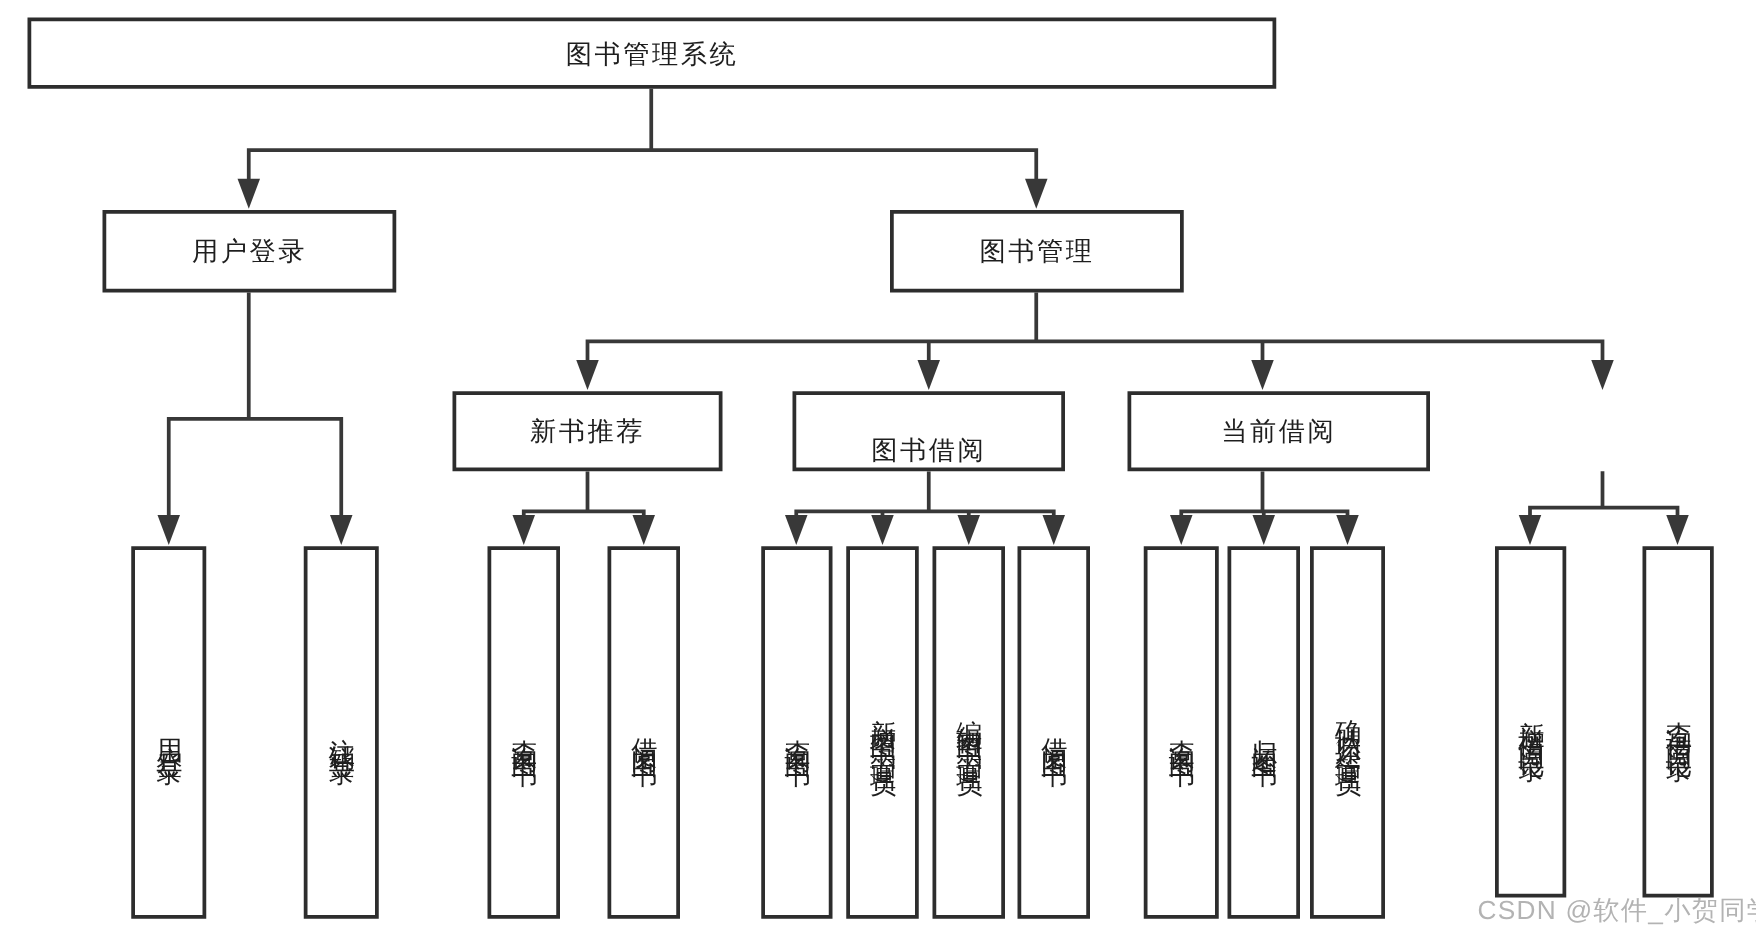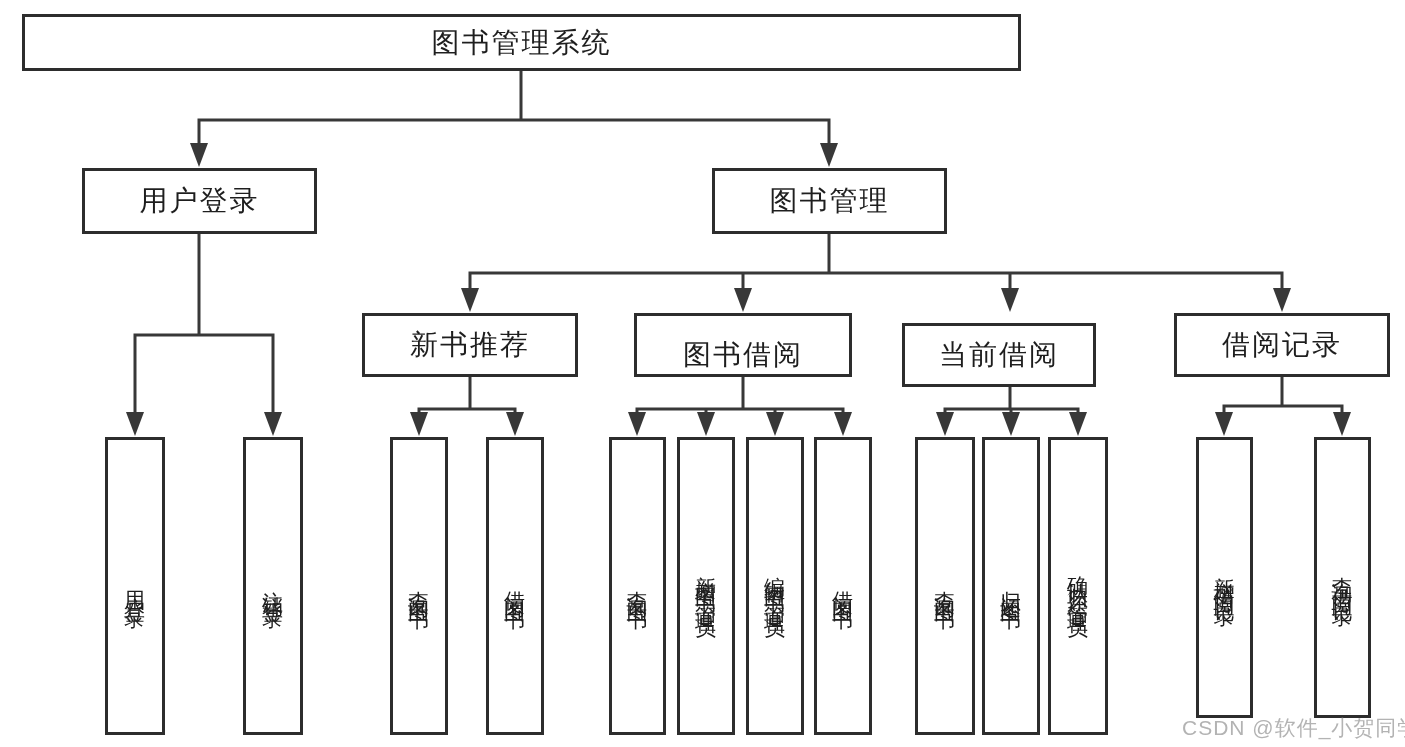--- a/index.html
+++ b/index.html
@@ -25,21 +25,21 @@
     position: absolute;
     box-sizing: border-box;
     background: #ffffff;
     border: 3px solid #2d2d2d;
     display: flex;
     align-items: center;
     justify-content: center;
     color: #1e1e1e;
   }
   .node.h span {
-    font-size: 28px;
+    font-size: 21px;
     letter-spacing: 2px;
     white-space: nowrap;
   }
   .node.v span {
     writing-mode: vertical-rl;
     text-orientation: mixed;
     font-size: 21px;
     letter-spacing: 6px;
     line-height: 1;
   }
@@ -118,25 +118,22 @@
   <div class="node h" style="left:712px; top:168px; width:235px; height:66px;">
     <span>图书管理</span>
   </div>
 
   <div class="node h" style="left:362px; top:313px; width:216px; height:64px;">
     <span>新书推荐</span>
   </div>
   <div class="node h" style="left:634px; top:313px; width:218px; height:64px;align-items:flex-end;">
     <span>图书借阅</span>
   </div>
-  <div class="node h" style="left:902px; top:323px; width:194px; height:64px;">
+  <div class="node h" style="left:902px; top:313px; width:242px; height:64px;">
     <span>当前借阅</span>
-  </div>
-  <div class="node h" style="left:1174px; top:313px; width:216px; height:64px;">
-    <span>借阅记录</span>
   </div>
 
   <div class="node v" style="left:105px; top:437px; width:60px; height:298px;">
     <span>用户登录</span>
   </div>
   <div class="node v" style="left:243px; top:437px; width:60px; height:298px;">
     <span>注销登录</span>
   </div>
 
   <div class="node v" style="left:390px; top:437px; width:58px; height:298px;">

